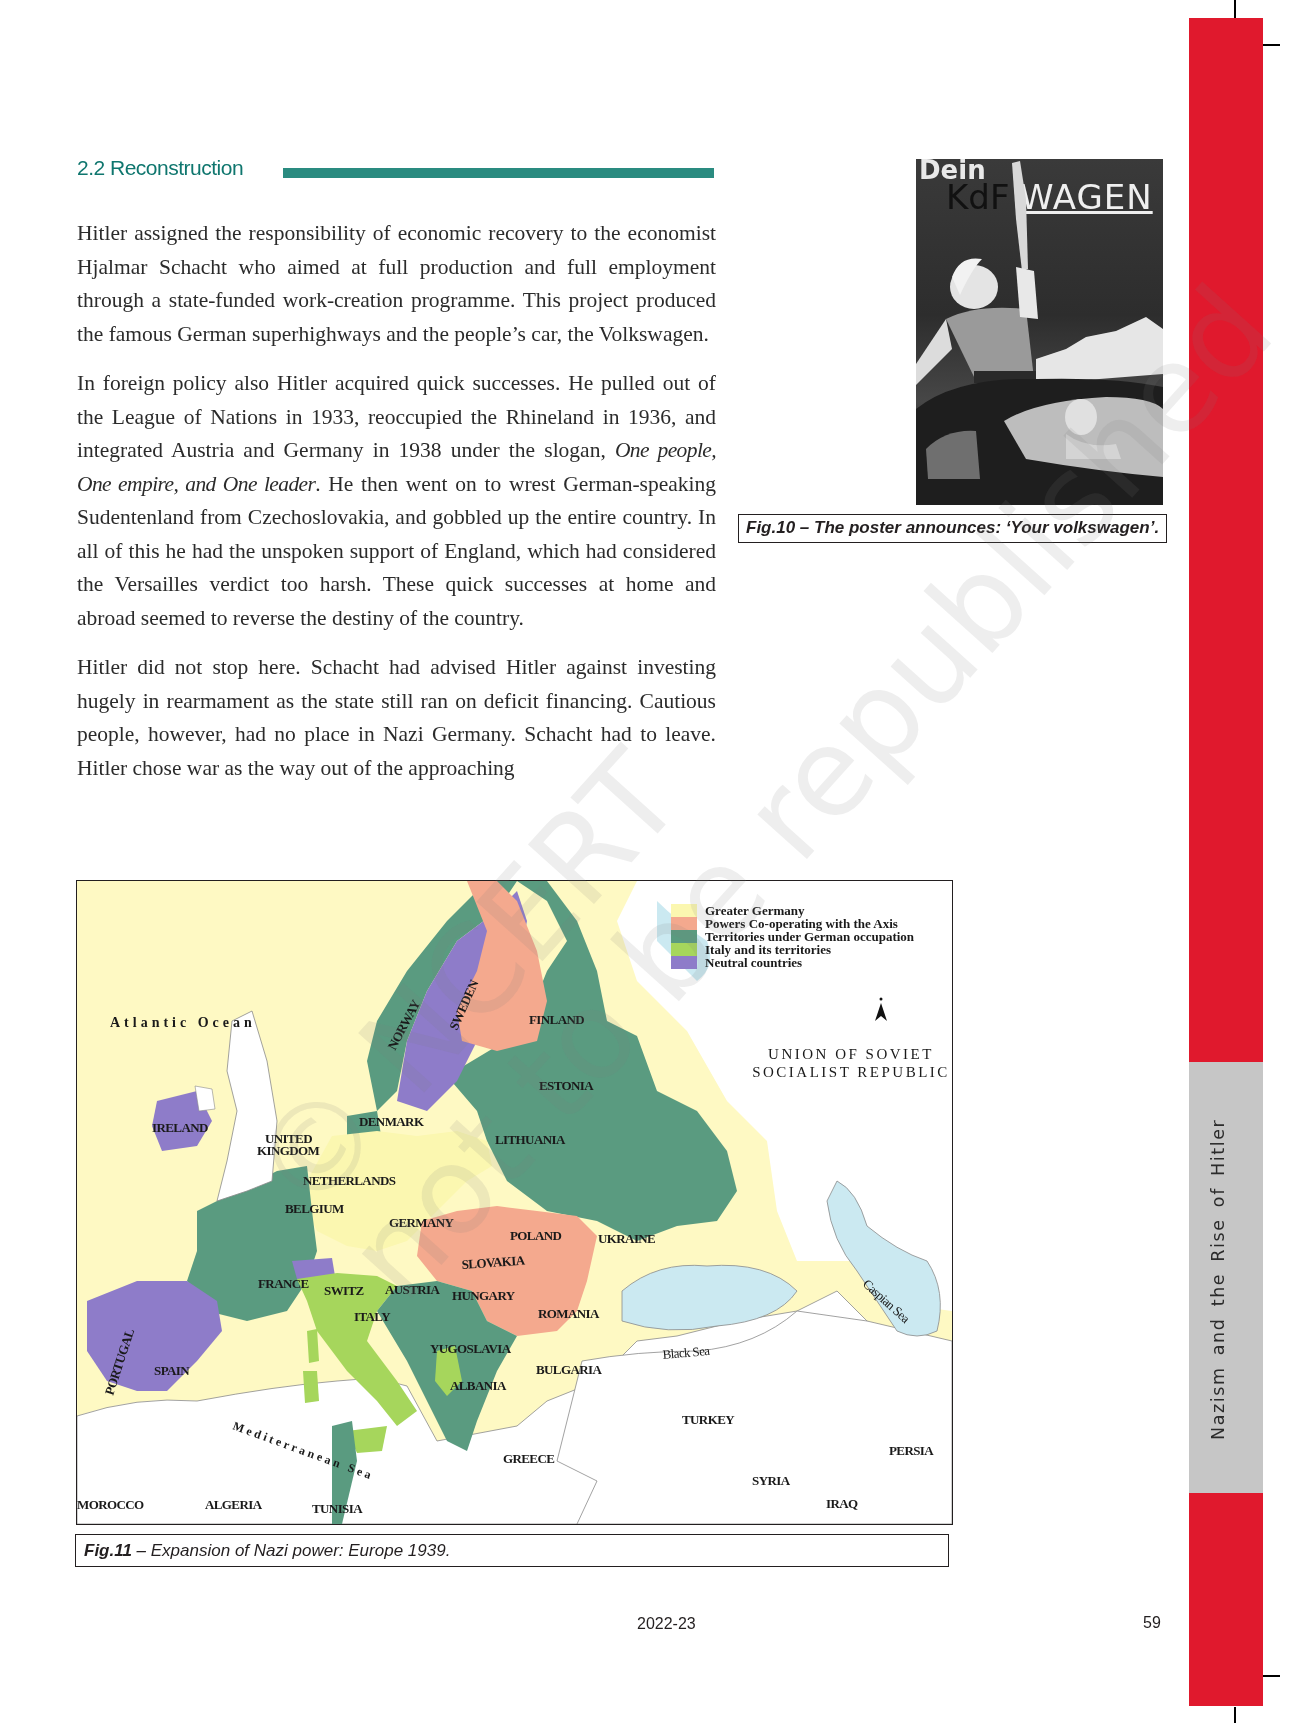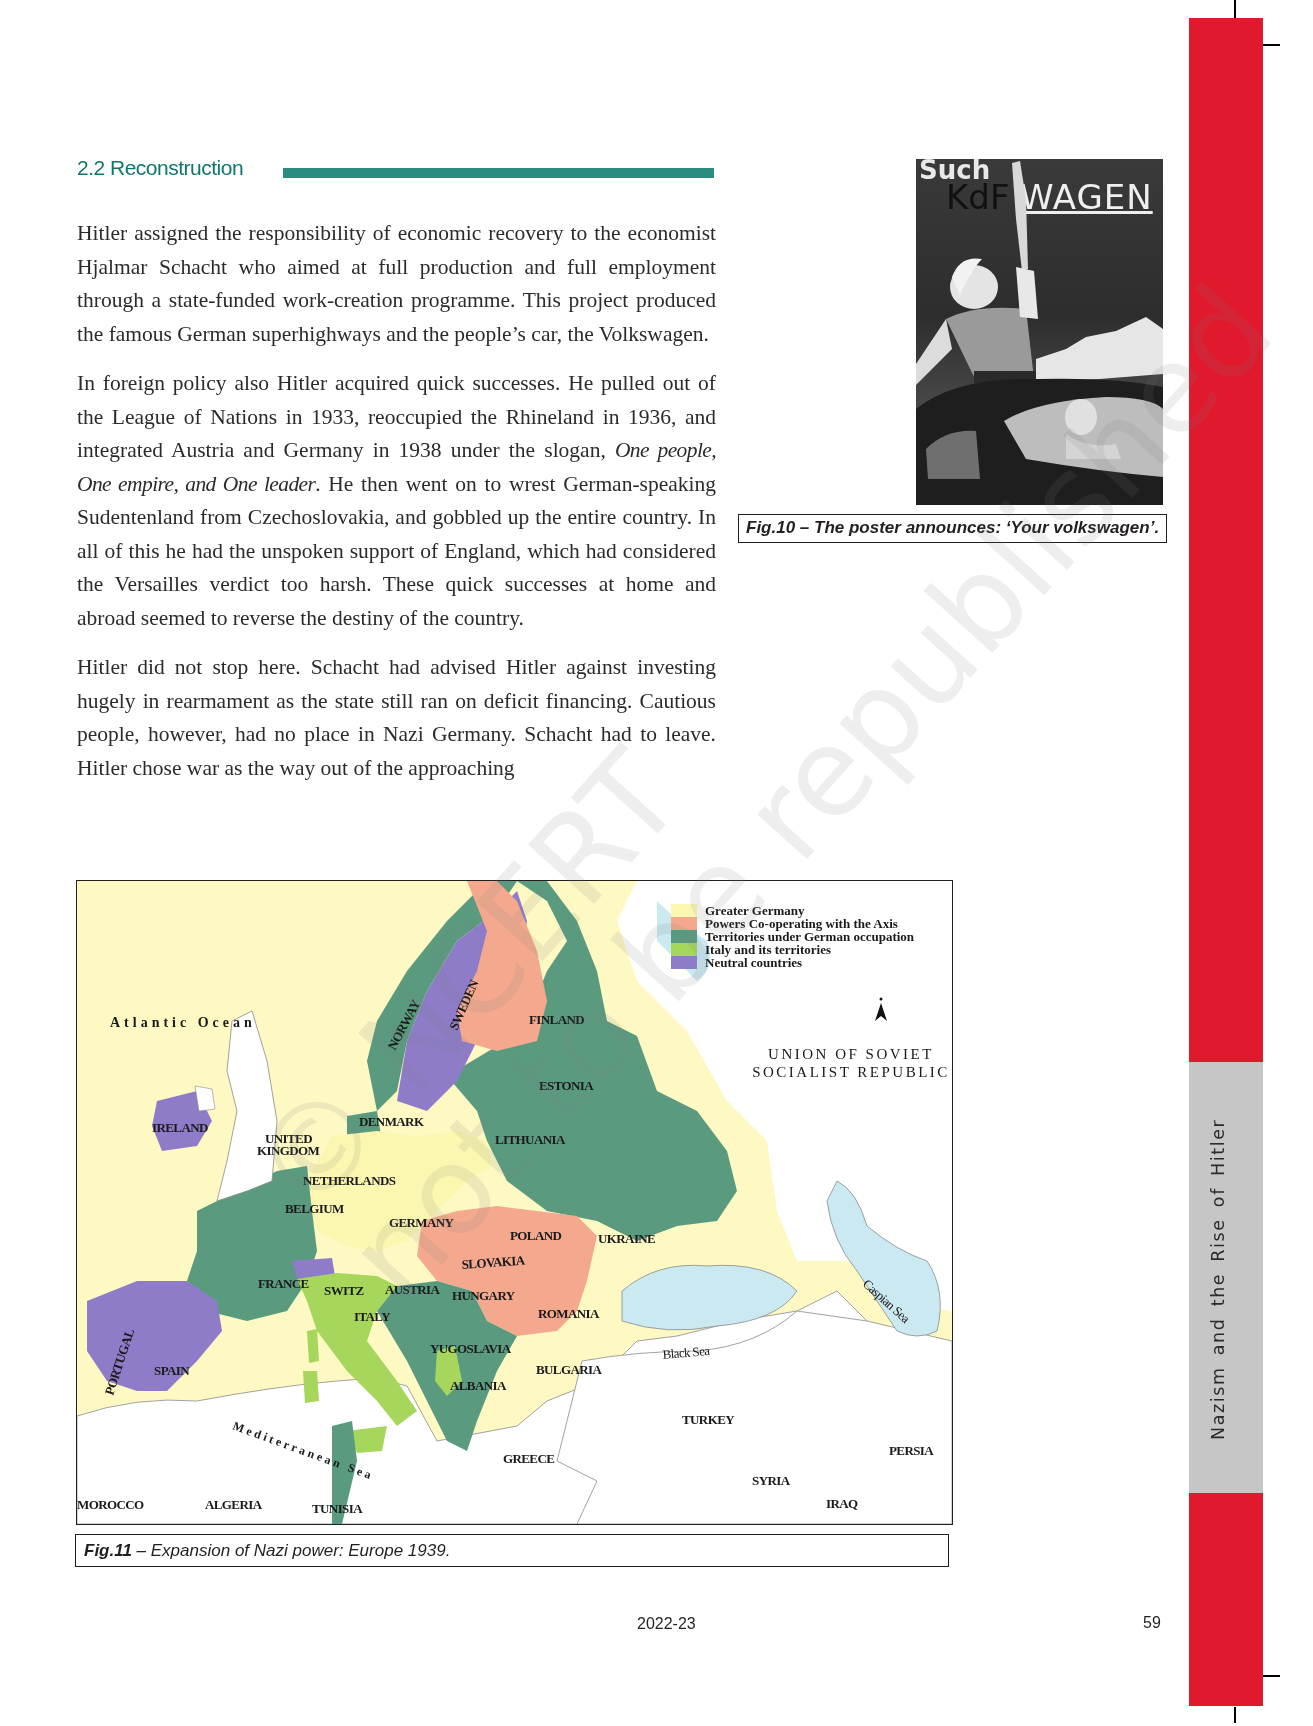--- a/index.html
+++ b/index.html
@@ -77,21 +77,21 @@
 <div class="abs section-heading">2.2 Reconstruction</div>
 <div class="abs heading-rule"></div>
 
 <div class="abs body-col">
   <p>Hitler assigned the responsibility of economic recovery to the economist Hjalmar Schacht who aimed at full production and full employment through a state-funded work-creation programme. This project produced the famous German superhighways and the people’s car, the Volkswagen.</p>
   <p><span>In foreign policy also Hitler acquired quick successes. He pulled out of the League of Nations in 1933, reoccupied the Rhineland in 1936, and integrated Austria and Germany in 1938 under the slogan,</span> <em>One people, One empire, and One leader</em><span>. He then went on to wrest German-speaking Sudentenland from Czechoslovakia, and gobbled up the entire country. In all of this he had the unspoken support of England, which had considered the Versailles verdict too harsh. These quick successes at home and abroad seemed to reverse the destiny of the country.</span></p>
   <p>Hitler did not stop here. Schacht had advised Hitler against investing hugely in rearmament as the state still ran on deficit financing. Cautious people, however, had no place in Nazi Germany. Schacht had to leave. Hitler chose war as the way out of the approaching</p>
 </div>
 
 <div class="abs poster">
-  <span class="dein">Such</span>
+  <span class="dein">Dein</span>
   <span class="kdf">KdF</span>
   <span class="wagen">WAGEN</span>
   <svg width="247" height="346" viewBox="0 0 247 346" style="position:absolute;left:0;top:0;">
 
     <path d="M96 4 L104 2 L110 40 L112 110 L106 112 L100 60 Z" fill="#d8d8d8"></path>
 
     <ellipse cx="58" cy="128" rx="24" ry="22" fill="#e4e4e4"></ellipse>
     <path d="M36 118 Q44 96 66 100 Q56 110 44 136 Z" fill="#f2f2f2"></path>
 
     <path d="M30 160 Q60 145 110 150 L118 220 L60 222 Z" fill="#9a9a9a"></path>

